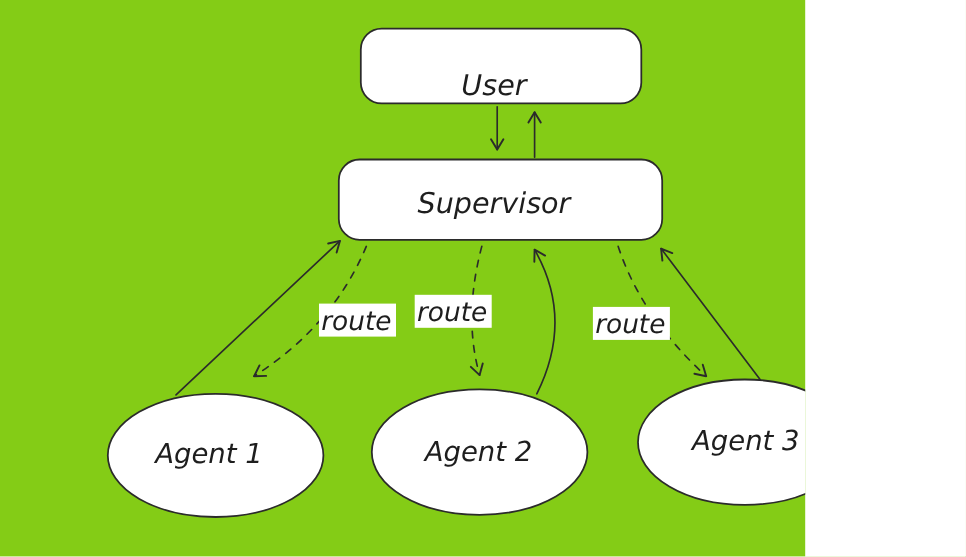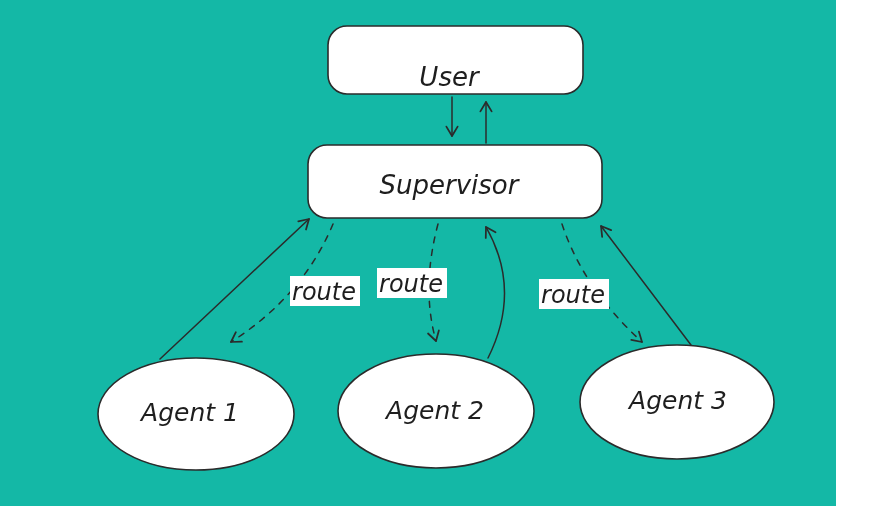--- a/index.html
+++ b/index.html
@@ -3,23 +3,23 @@
 <meta charset="utf-8">
 <style>
   html, body {
     margin: 0;
     padding: 0;
     background: #ffffff;
     font-family: "DejaVu Sans", sans-serif;
   }
   .canvas {
     position: relative;
-    width: 836px;
+    width: 732px;
     height: 506px;
-    background: #14b8a6;
+    background: #84cc16;
     overflow: hidden;
   }
   svg { display: block; }
   .shape {
     fill: #ffffff;
     stroke: #2b2b2b;
     stroke-width: 1.6;
   }
   .edge {
     fill: none;

